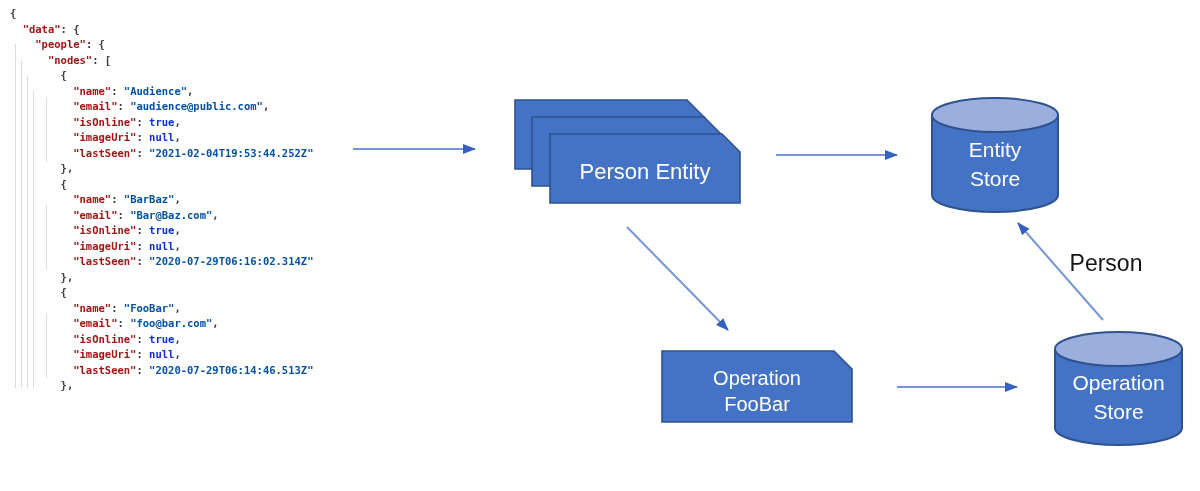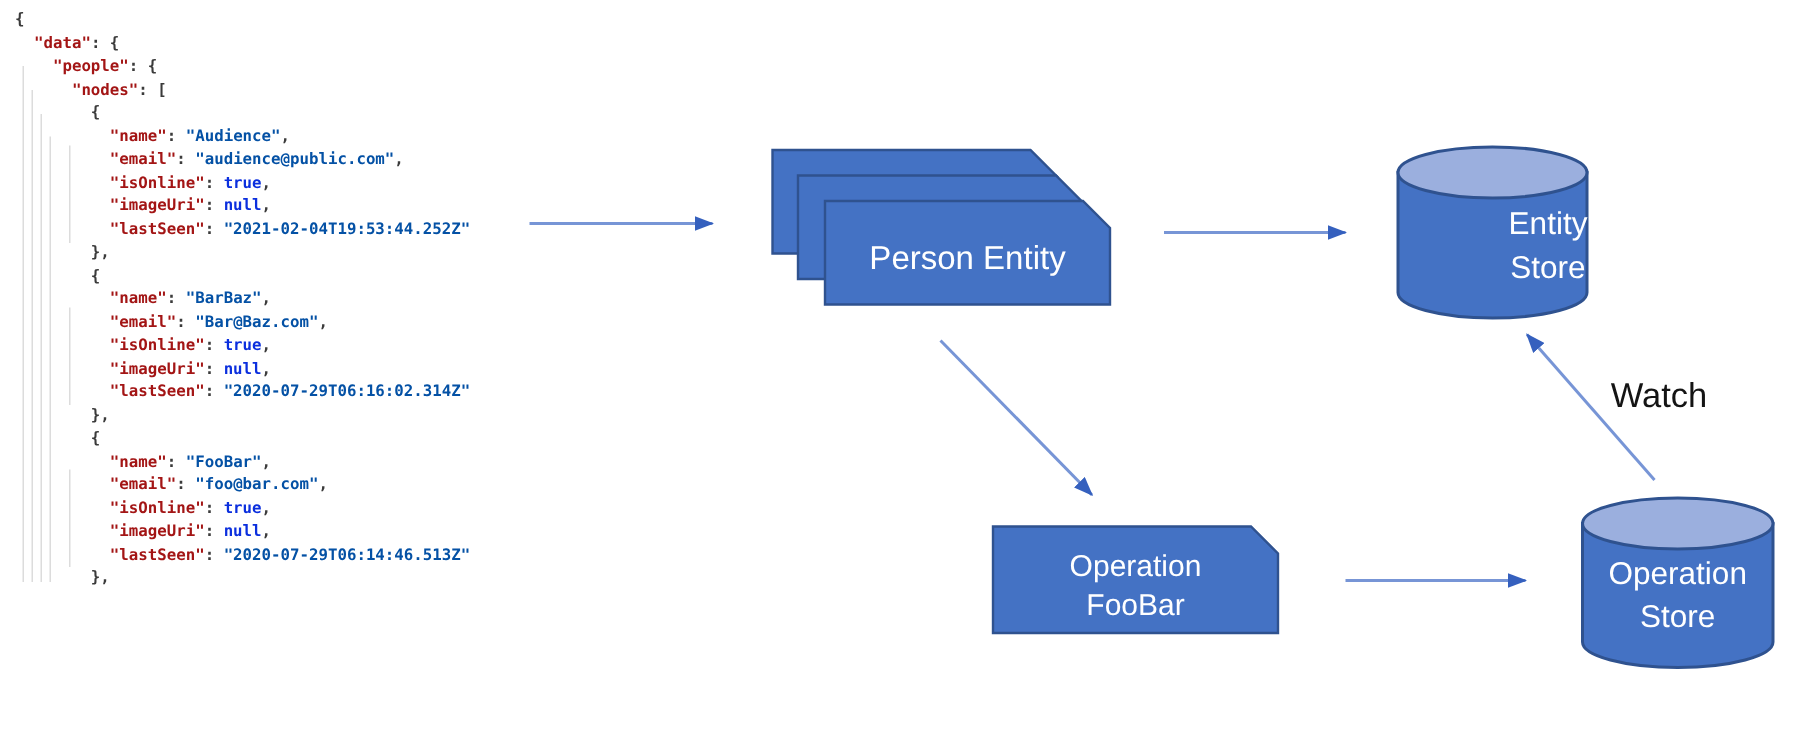--- a/index.html
+++ b/index.html
@@ -26,21 +26,21 @@
   .cyl-body{fill:var(--shape-fill,#4472C4);stroke:var(--shape-border,#2F528F);stroke-width:2;}
   .cyl-top{fill:var(--cyl-top,#9BAFDE);stroke:var(--shape-border,#2F528F);stroke-width:2;}
   .arrow{stroke:var(--arrow-line,#7795D6);stroke-width:2;fill:none;marker-end:url(#ah);}
   .ah-fill{fill:var(--arrow-head,#3560BE);}
   .shape-label{
     position:absolute;display:flex;flex-direction:column;align-items:center;
     justify-content:center;text-align:center;color:#ffffff;pointer-events:none;
   }
   .shape-label span{display:block;}
   #person-entity-label{left:550px;top:134px;width:190px;height:69px;font-size:22px;padding-top:6px;box-sizing:border-box;}
-  #entity-store-label{left:932px;top:98px;width:126px;height:114px;font-size:21px;line-height:29px;padding-top:18px;box-sizing:border-box;margin-left:37px;}
+  #entity-store-label{left:932px;top:98px;width:126px;height:114px;font-size:21px;line-height:29px;padding-top:18px;box-sizing:border-box;}
   #operation-result-label{left:662px;top:351px;width:190px;height:71px;font-size:20px;line-height:26px;padding-top:9px;box-sizing:border-box;}
   #operation-store-label{left:1055px;top:332px;width:127px;height:113px;font-size:21px;line-height:29px;padding-top:16px;box-sizing:border-box;}
   #watch-label{
     position:absolute;left:1056px;top:250px;width:100px;height:30px;
     text-align:center;font-size:23px;color:#141414;
   }
 </style>
 </head>
 <body>
 
@@ -100,15 +100,15 @@
   <div class="shape-label" id="operation-result-label">
     <span>Operation</span>
     <span>FooBar</span>
   </div>
 
   <div class="shape-label" id="operation-store-label">
     <span>Operation</span>
     <span>Store</span>
   </div>
 
-  <div id="watch-label">Watch</div>
+  <div id="watch-label">Person</div>
 
 </div>
 
 </body></html>

